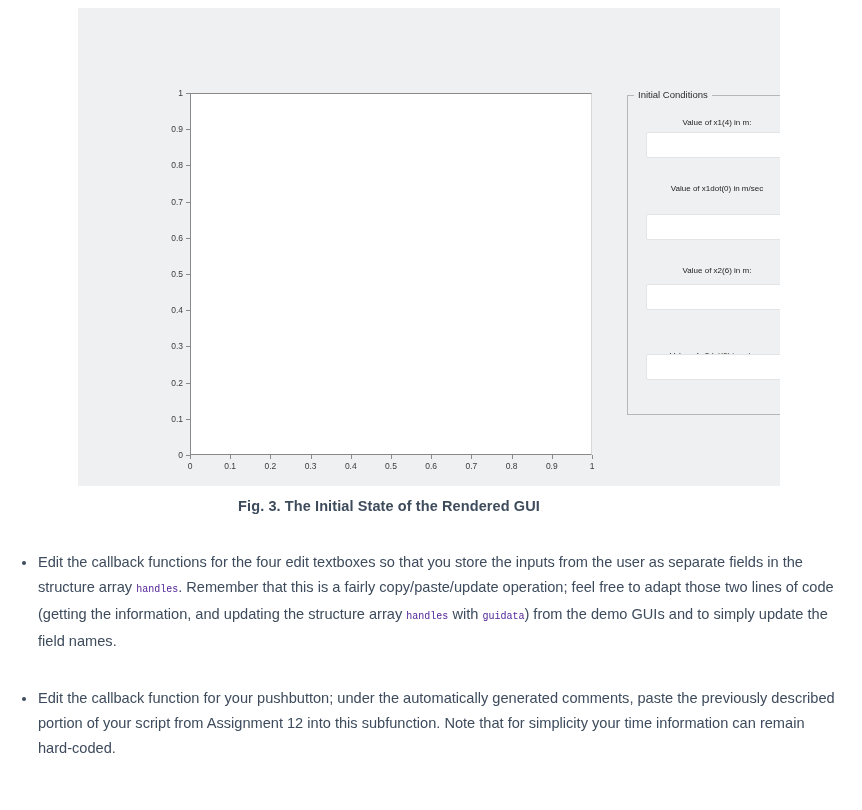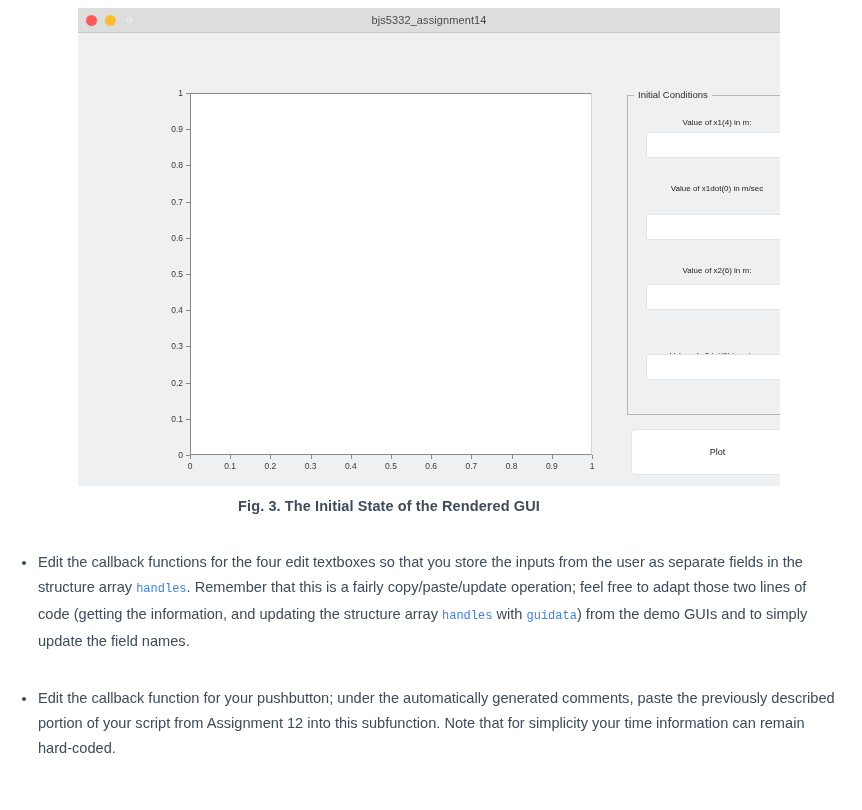--- a/index.html
+++ b/index.html
@@ -200,38 +200,30 @@
     left: 22px;
     top: 11px;
     width: 4px;
     height: 4px;
     background: #3d4b5c;
     border-radius: 50%;
   }
   .para-gap { height: 14px; }
   code.mono {
     font-family: "Liberation Mono", monospace;
-    font-size: 12px;
-    color: #3b82f6;
+    font-size: 10px;
+    color: #4c1d95;
   }
 </style>
 </head>
 <body>
 
 <div class="figure-block">
   <div class="gui-window">
 
-    <div class="titlebar">
-      <div class="traffic">
-        <span class="dot close"></span>
-        <span class="dot min"></span>
-        <span class="dot zoom"></span>
-      </div>
-      <div class="window-title">bjs5332_assignment14</div>
-    </div>
 
     <div class="gui-body">
 
       <div class="axes-wrap">
         <div class="axes-box"></div>
         <div id="ytick-host">
             <div class="tick tick-y" style="top: 362px;"></div>
             <div class="ticklabel ticklabel-y" style="top: 362px;">0</div>
             <div class="tick tick-y" style="top: 325.8px;"></div>
             <div class="ticklabel ticklabel-y" style="top: 325.8px;">0.1</div>
@@ -289,23 +281,20 @@
         <div class="field-label" style="top:88px;">Value of x1dot(0) in m/sec</div>
         <div class="edit-box" style="top:118px;"></div>
 
         <div class="field-label" style="top:170px;">Value of x2(6) in m:</div>
         <div class="edit-box" style="top:188px;"></div>
 
         <div class="field-label" style="top:239px;margin-top:16px;">Value of x2dot(0) in m/sec:</div>
         <div class="edit-box" style="top:258px;"></div>
       </div>
 
-      <div class="push-button">
-        <span>Plot</span>
-      </div>
 
     </div>
   </div>
 </div>
 
 <div class="caption">Fig. 3. The Initial State of the Rendered GUI</div>
 
 <div class="prose">
   <ul class="bullets">
 

